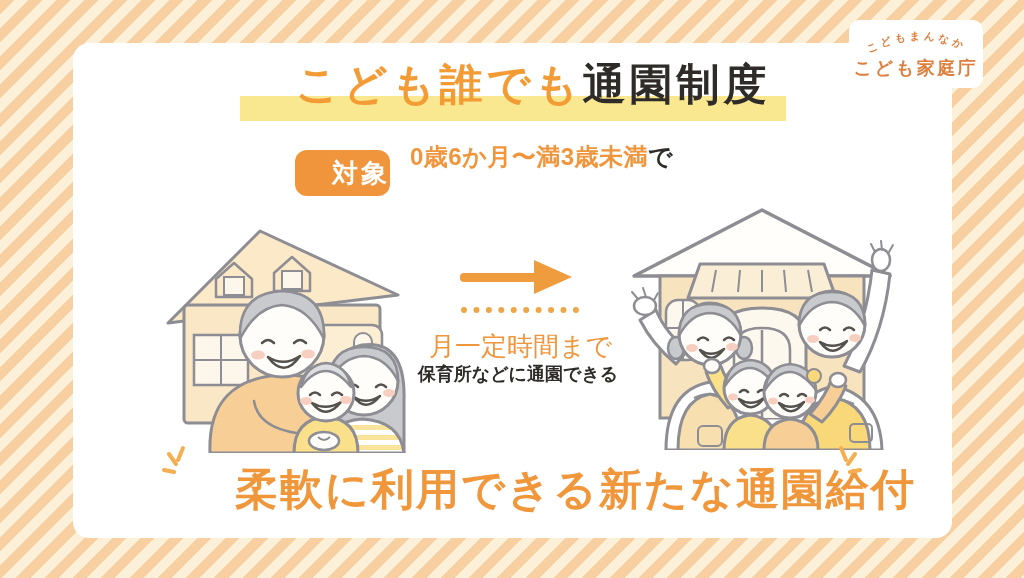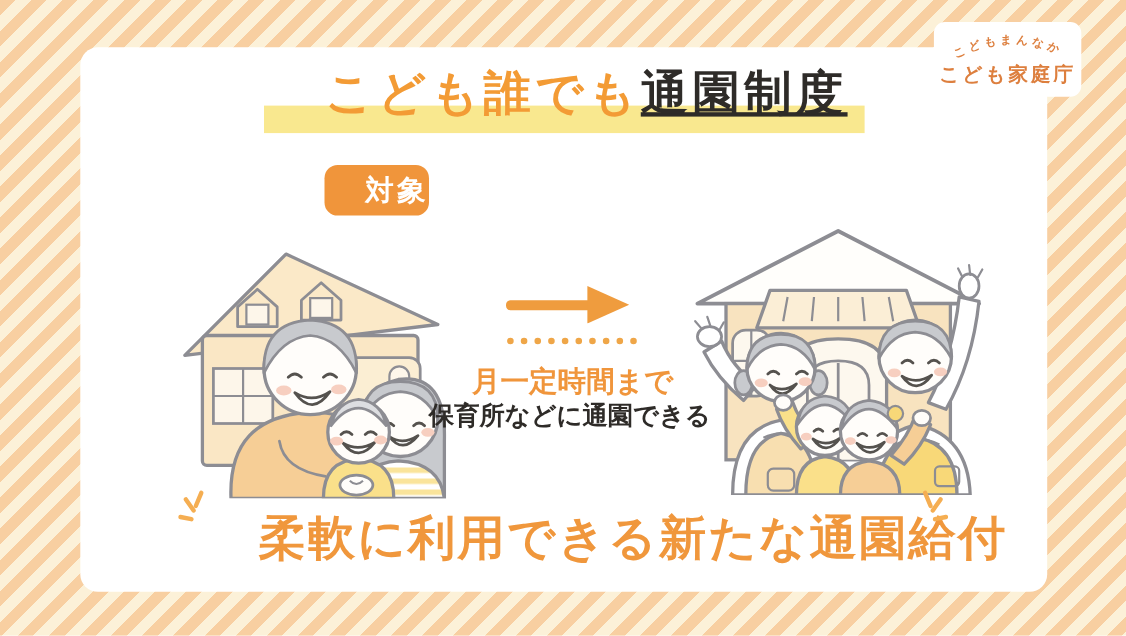--- a/index.html
+++ b/index.html
@@ -16,44 +16,44 @@
     position:absolute; left:849px; top:20px; width:134px; height:68px;
     background:#ffffff; border-radius:10px;
   }
   .title-bar { position:absolute; left:240px; top:96px; width:546px; height:25px; background:#F9E88F; }
   .title {
     position:absolute; left:0; top:56px; width:1024px; text-align:center;
     transform:translateX(21px);
     font-size:43px; font-weight:900; letter-spacing:4px; white-space:nowrap;
   }
   .title .emph { color:#F39B35; }
-  .title .rest { color:#2E2B28;text-decoration:underline; }
+  .title .rest { color:#2E2B28; }
   .badge {
     position:absolute; left:295px; top:150px; width:95px; height:46px;
     background:#F0953B; border-radius:12px; color:#fff;
     font-size:26px; font-weight:800; letter-spacing:3px;
     display:flex; align-items:center; justify-content:flex-end;
   }
   .target-text {
     position:absolute; left:410px; top:142px;
     font-size:24px; font-weight:800; line-height:29px; color:#2E2B28; letter-spacing:0.5px;
     white-space:nowrap;
   }
   .target-text .emph { color:#F0953B; }
   .illust-left  { position:absolute; left:158px; top:205px; width:248px; height:248px; }
   .illust-right { position:absolute; left:612px; top:200px; width:300px; height:250px; }
   .arrow { position:absolute; left:460px; top:260px; width:112px; height:34px; }
   .dots  { position:absolute; left:461px; top:307px; width:118px; height:0; border-top:6px dotted #EFA648; }
   .cap1 {
     position:absolute; left:398px; top:329px; width:245px; text-align:center;
-    color:#F0953B; font-size:26px; font-weight:700; white-space:nowrap;
+    color:#F0953B; font-size:26px; font-weight:400; white-space:nowrap;
   }
   .cap2 {
     position:absolute; left:368px; top:362px; width:300px; text-align:center;
-    color:#2E2B28; font-size:23px; font-weight:700; white-space:nowrap;
+    color:#2E2B28; font-size:18px; font-weight:700; white-space:nowrap;
   }
   .footer-headline {
     position:absolute; left:73px; top:461px; width:1005px; text-align:center;
     color:#F0973C; font-size:43px; font-weight:900; letter-spacing:2px; white-space:nowrap;
   }
   .sparkle-l { position:absolute; left:162px; top:444px; }
   .sparkle-r { position:absolute; left:826px; top:444px; transform:scaleX(-1); }
 </style>
 </head>
 <body>
@@ -74,20 +74,21 @@
         <textPath href="#arcPath">こどもまんなか</textPath>
       </text>
       <text x="67" y="54" text-anchor="middle" font-size="18" font-weight="800" fill="#DD7F3E" letter-spacing="2.5" font-family="Liberation Sans, DejaVu Sans, sans-serif">こども家庭庁</text>
     </svg>
   </div>
 
   <div class="badge">
     <span>対象</span>
   </div>
   <div class="target-text">
+    <div><span class="emph">0歳6か月〜満3歳未満</span><span>で</span></div>
   </div>
 
   <svg class="illust-left" viewBox="0 0 248 248">
     <defs>
       <pattern id="momStripes" width="10" height="10" patternUnits="userSpaceOnUse">
         <rect width="10" height="10" fill="#FFFFFF"></rect>
         <rect width="10" height="5" fill="#FAE49B"></rect>
       </pattern>
     </defs>
     <g>

